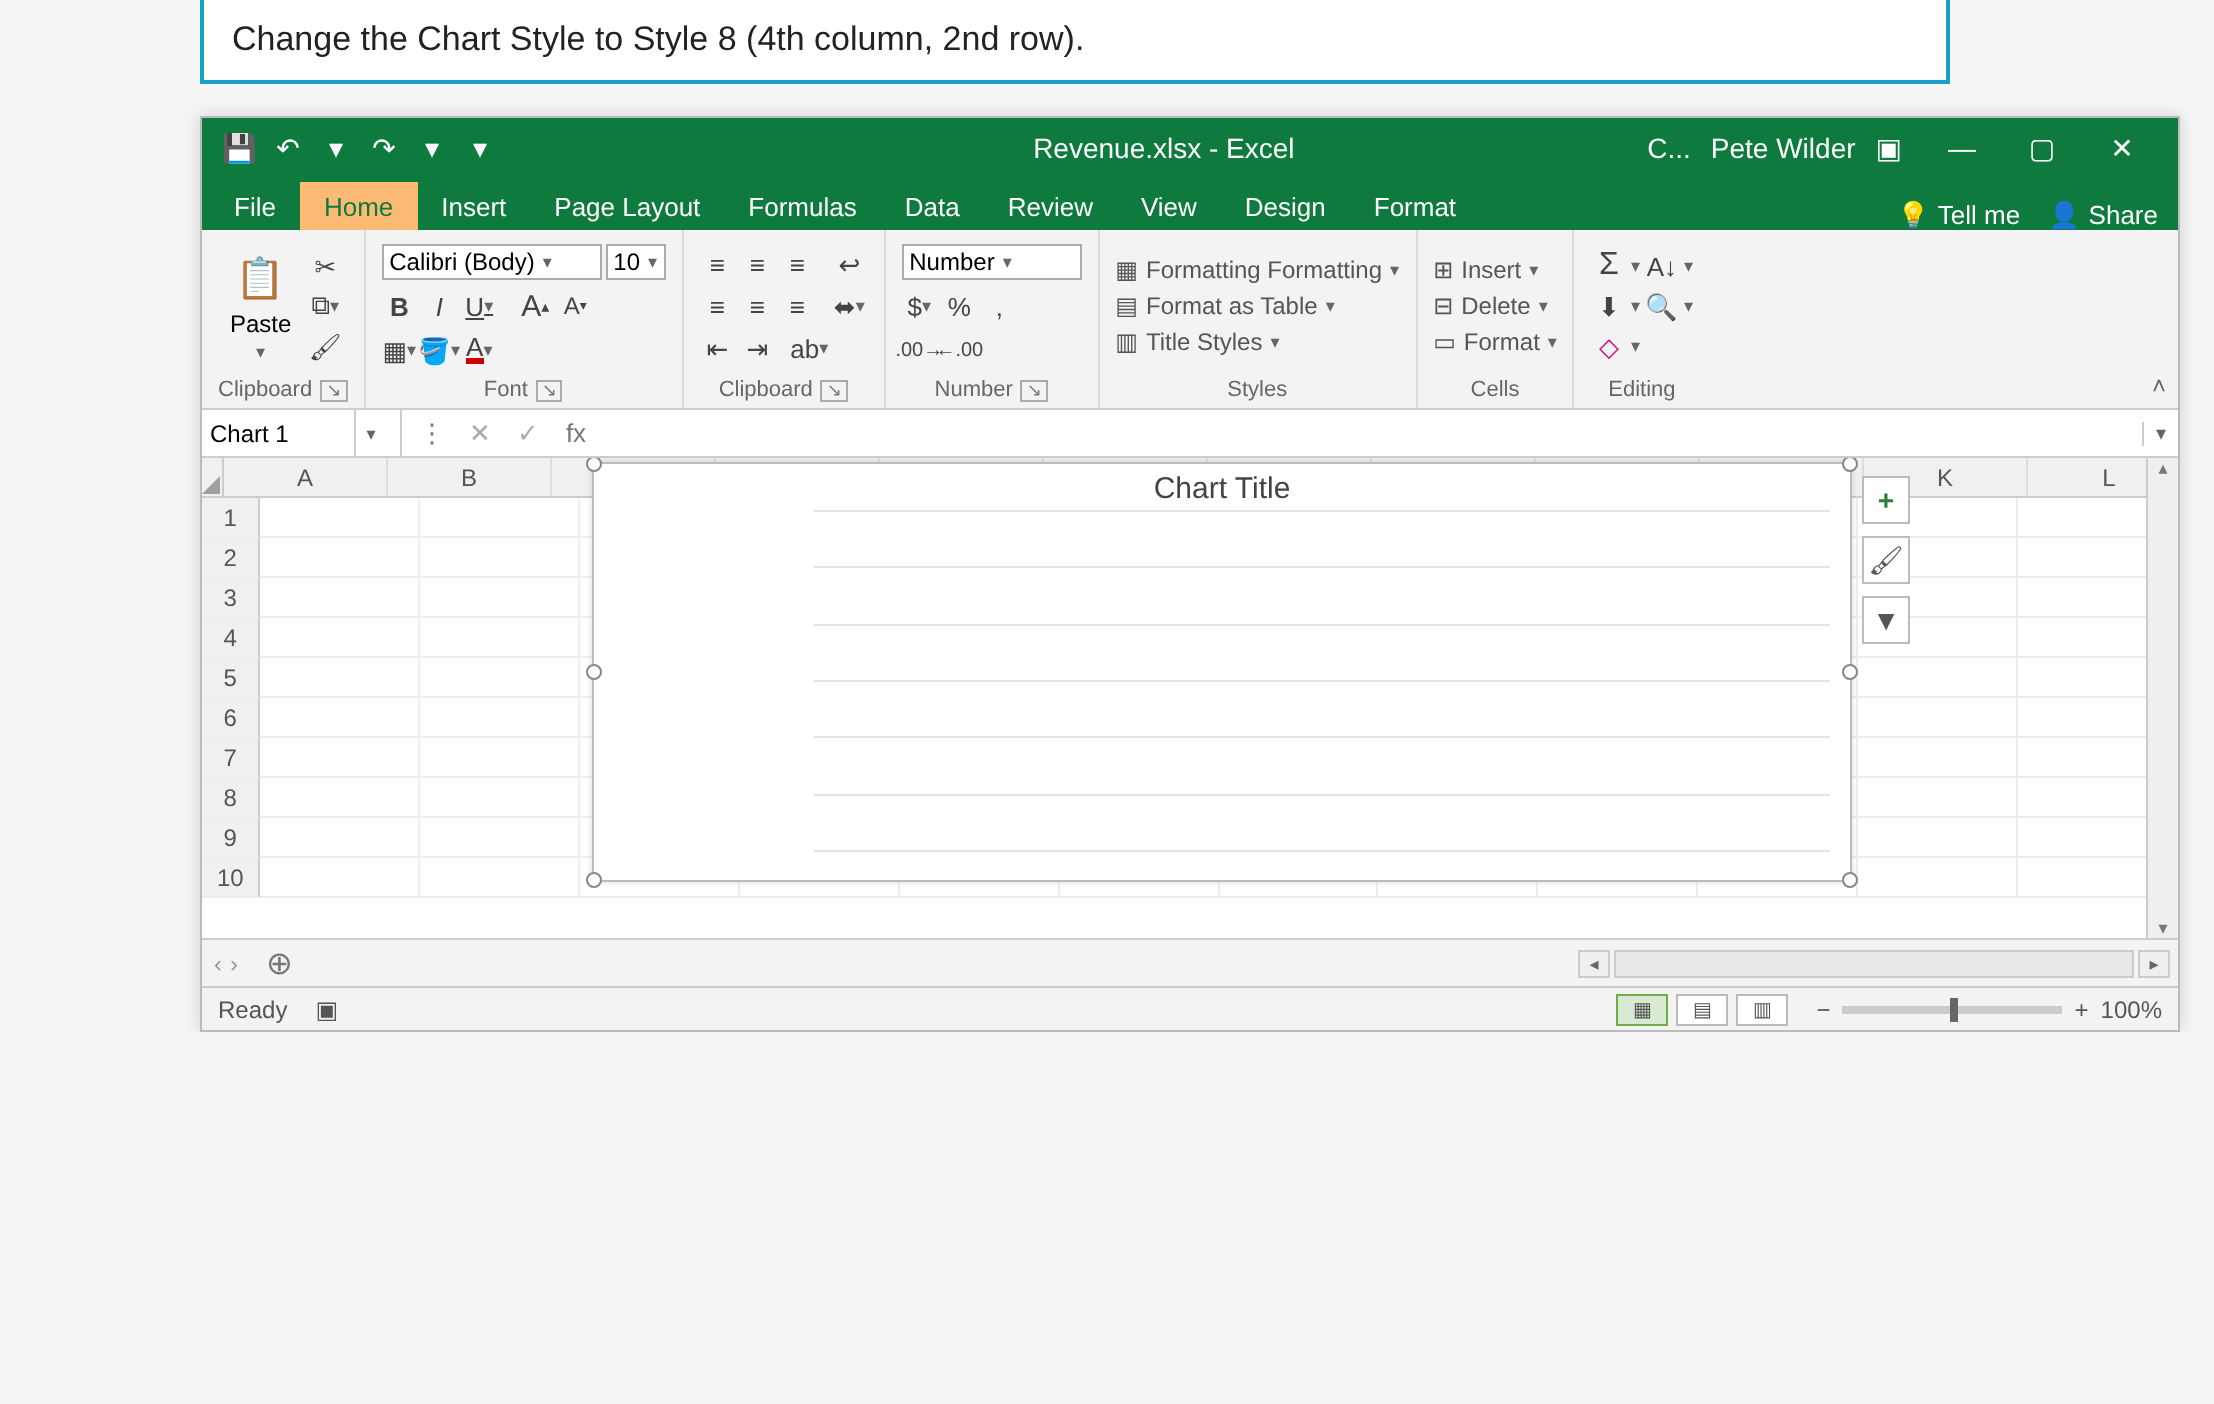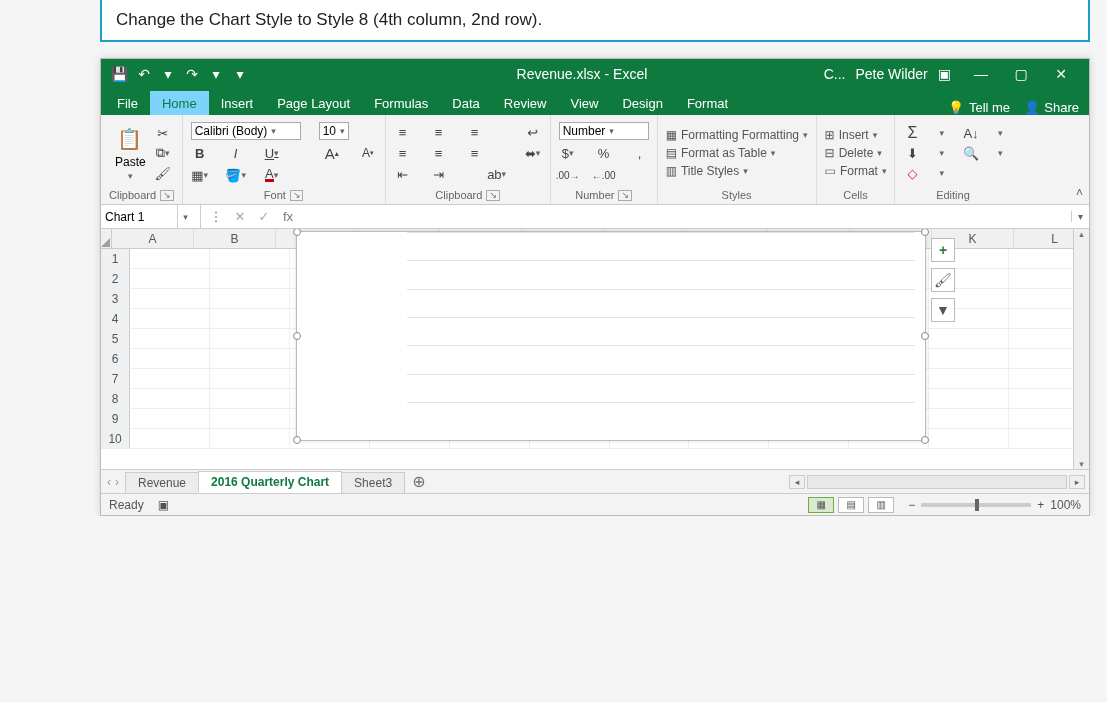--- a/index.html
+++ b/index.html
@@ -10,21 +10,21 @@
     width: 1107px;
   }
   .instruction-banner {
     background: #fff;
     border: 2px solid #1aa0c8;
     border-top: none;
     padding: 10px 14px;
     font-size: 17px;
     color: #222;
     margin: 0 0 16px 100px;
-    width: 990px;
+    width: 875px;
   }
   .excel-window {
     margin-left: 100px;
     width: 990px;
     background: #fff;
     border: 1px solid #bbb;
     box-shadow: 0 0 8px rgba(0,0,0,.15);
   }
   
   .titlebar {
@@ -44,39 +44,39 @@
   
   .ribbon-tabs {
     background:#0f7a3e; color:#fff;
     display:flex; align-items:flex-end; height:26px; padding-left:4px;
     font-size:13px;
   }
   .ribbon-tabs .tab {
     padding:5px 12px 4px; cursor:pointer;
   }
   .ribbon-tabs .tab.active {
-    background:#7dd3fc; color:#0f7a3e;
+    background:#fdba74; color:#0f7a3e;
   }
   .ribbon-tabs .right-area { margin-left:auto; display:flex; align-items:center; gap:14px; padding-right:10px;}
   .ribbon-tabs .right-area .tellme { display:flex; align-items:center; gap:4px;}
   
   .ribbon {
     display:flex; border-bottom:1px solid #ccc; background:#f3f3f3;
     height:90px;
   }
   .group {
     border-right:1px solid #ddd; padding:4px 8px 0 8px;
     display:flex; flex-direction:column; justify-content:flex-end; align-items:center;
     position:relative;
   }
   .group-body { flex:1; display:flex; align-items:center; gap:4px; }
   .group-label { font-size:11px; color:#666; padding:2px 0 3px; display:flex; align-items:center; gap:4px;}
   .group-label .dlg { font-size:9px; border:1px solid #aaa; padding:0 2px; line-height:9px; color:#777;}
   .v-stack { display:flex; flex-direction:column; gap:2px; }
-  .h-stack { display:flex; align-items:center; gap:18px; }
+  .h-stack { display:flex; align-items:center; gap:2px; }
   .icon-box { width:18px; height:18px; display:inline-flex; align-items:center; justify-content:center; font-size:13px; color:#444;}
   .big-btn { display:flex; flex-direction:column; align-items:center; gap:2px; padding:2px 4px; }
   .big-btn .big-icon { width:28px; height:28px; display:flex; align-items:center; justify-content:center; font-size:20px;}
   .combo { border:1px solid #aaa; background:#fff; padding:1px 3px; font-size:12px; display:flex; align-items:center; gap:4px; height:18px;}
   .combo .drop { font-size:9px; color:#666;}
   .font-row1 .combo.fontname { width:110px; }
   .font-row1 .combo.fontsize { width:30px; }
   .bold{font-weight:bold;} .ital{font-style:italic;} .under{text-decoration:underline;}
   .styles-col .srow { display:flex; align-items:center; gap:4px; font-size:12px; color:#555; padding:1px 0;}
   .cells-col .srow, .editing-col .srow { display:flex; align-items:center; gap:4px; font-size:12px; color:#555; padding:1px 0;}
@@ -579,20 +579,21 @@
         </div>
       </div>
 
     <div class="chart">
       <div class="handle h-tl"></div>
       <div class="handle h-tr"></div>
       <div class="handle h-bl"></div>
       <div class="handle h-br"></div>
       <div class="handle h-ml"></div>
       <div class="handle h-mr"></div>
+      <div class="chart-title">Chart Title</div>
       <div class="plot">
         <div class="gridlines" id="glines">
             <div style="top: 0%;"></div>
             <div style="top: 16.6667%;"></div>
             <div style="top: 33.3333%;"></div>
             <div style="top: 50%;"></div>
             <div style="top: 66.6667%;"></div>
             <div style="top: 83.3333%;"></div>
             <div style="top: 100%;"></div>
           </div>
@@ -635,25 +636,20 @@
       <div style="text-align:center;font-size:9px;color:#777;">▴</div>
       <div style="position:absolute;bottom:0;width:100%;text-align:center;font-size:9px;color:#777;">▾</div>
     </div>
   </div>
 
   <div class="sheet-bar">
     <div class="sheet-nav">
       <span>‹</span>
       <span>›</span>
     </div>
-    <div class="sheet-tabs" id="sheettabs">
-        <div class="sheet-tab">Revenue</div>
-        <div class="sheet-tab active">2016 Quarterly Chart</div>
-        <div class="sheet-tab">Sheet3</div>
-      </div>
     <div class="sheet-add">⊕</div>
     <div class="hscroll">
       <div class="sbtn">◂</div>
       <div class="track"></div>
       <div class="sbtn">▸</div>
     </div>
   </div>
 
   <div class="statusbar">
     <span>Ready</span>

